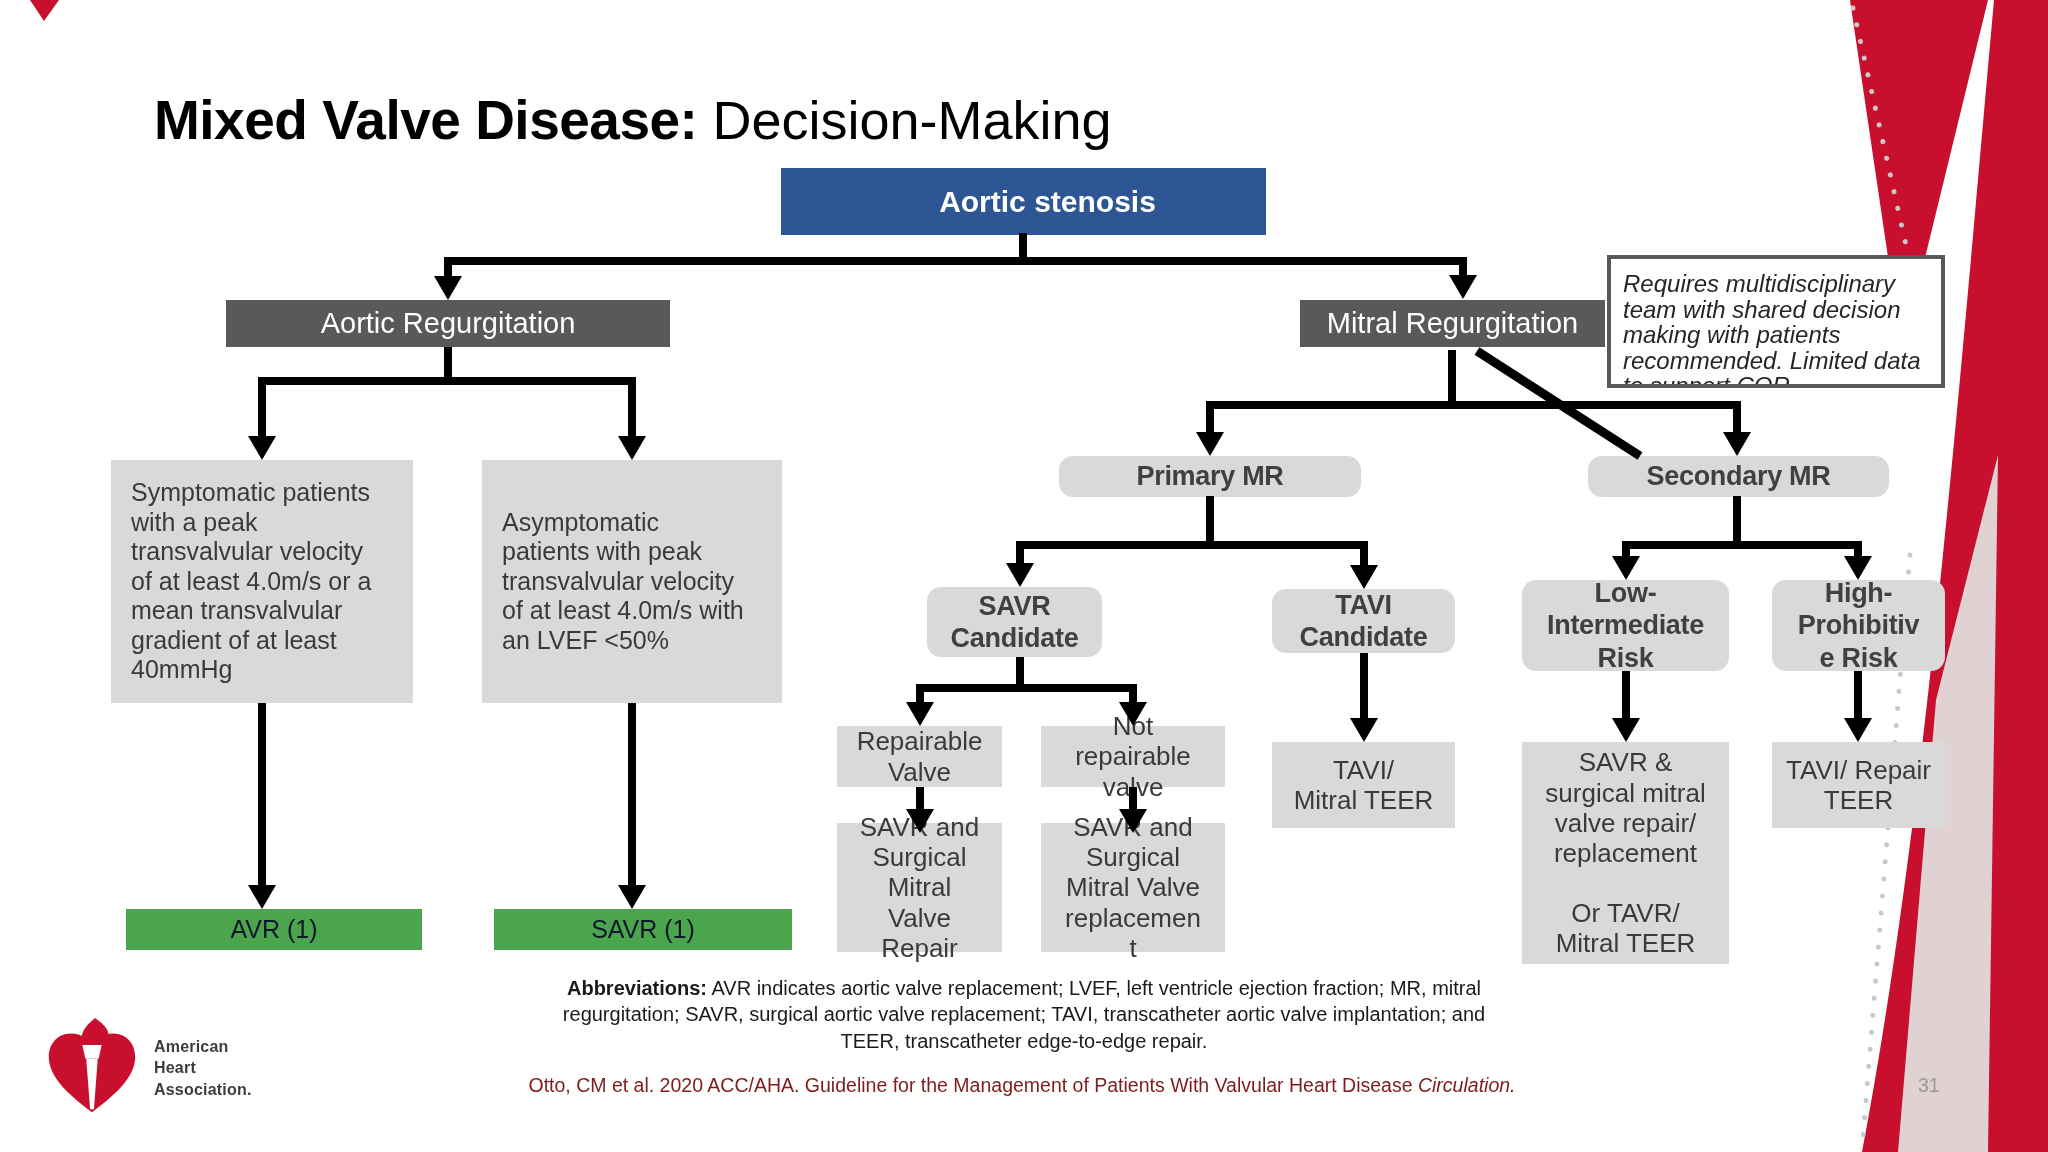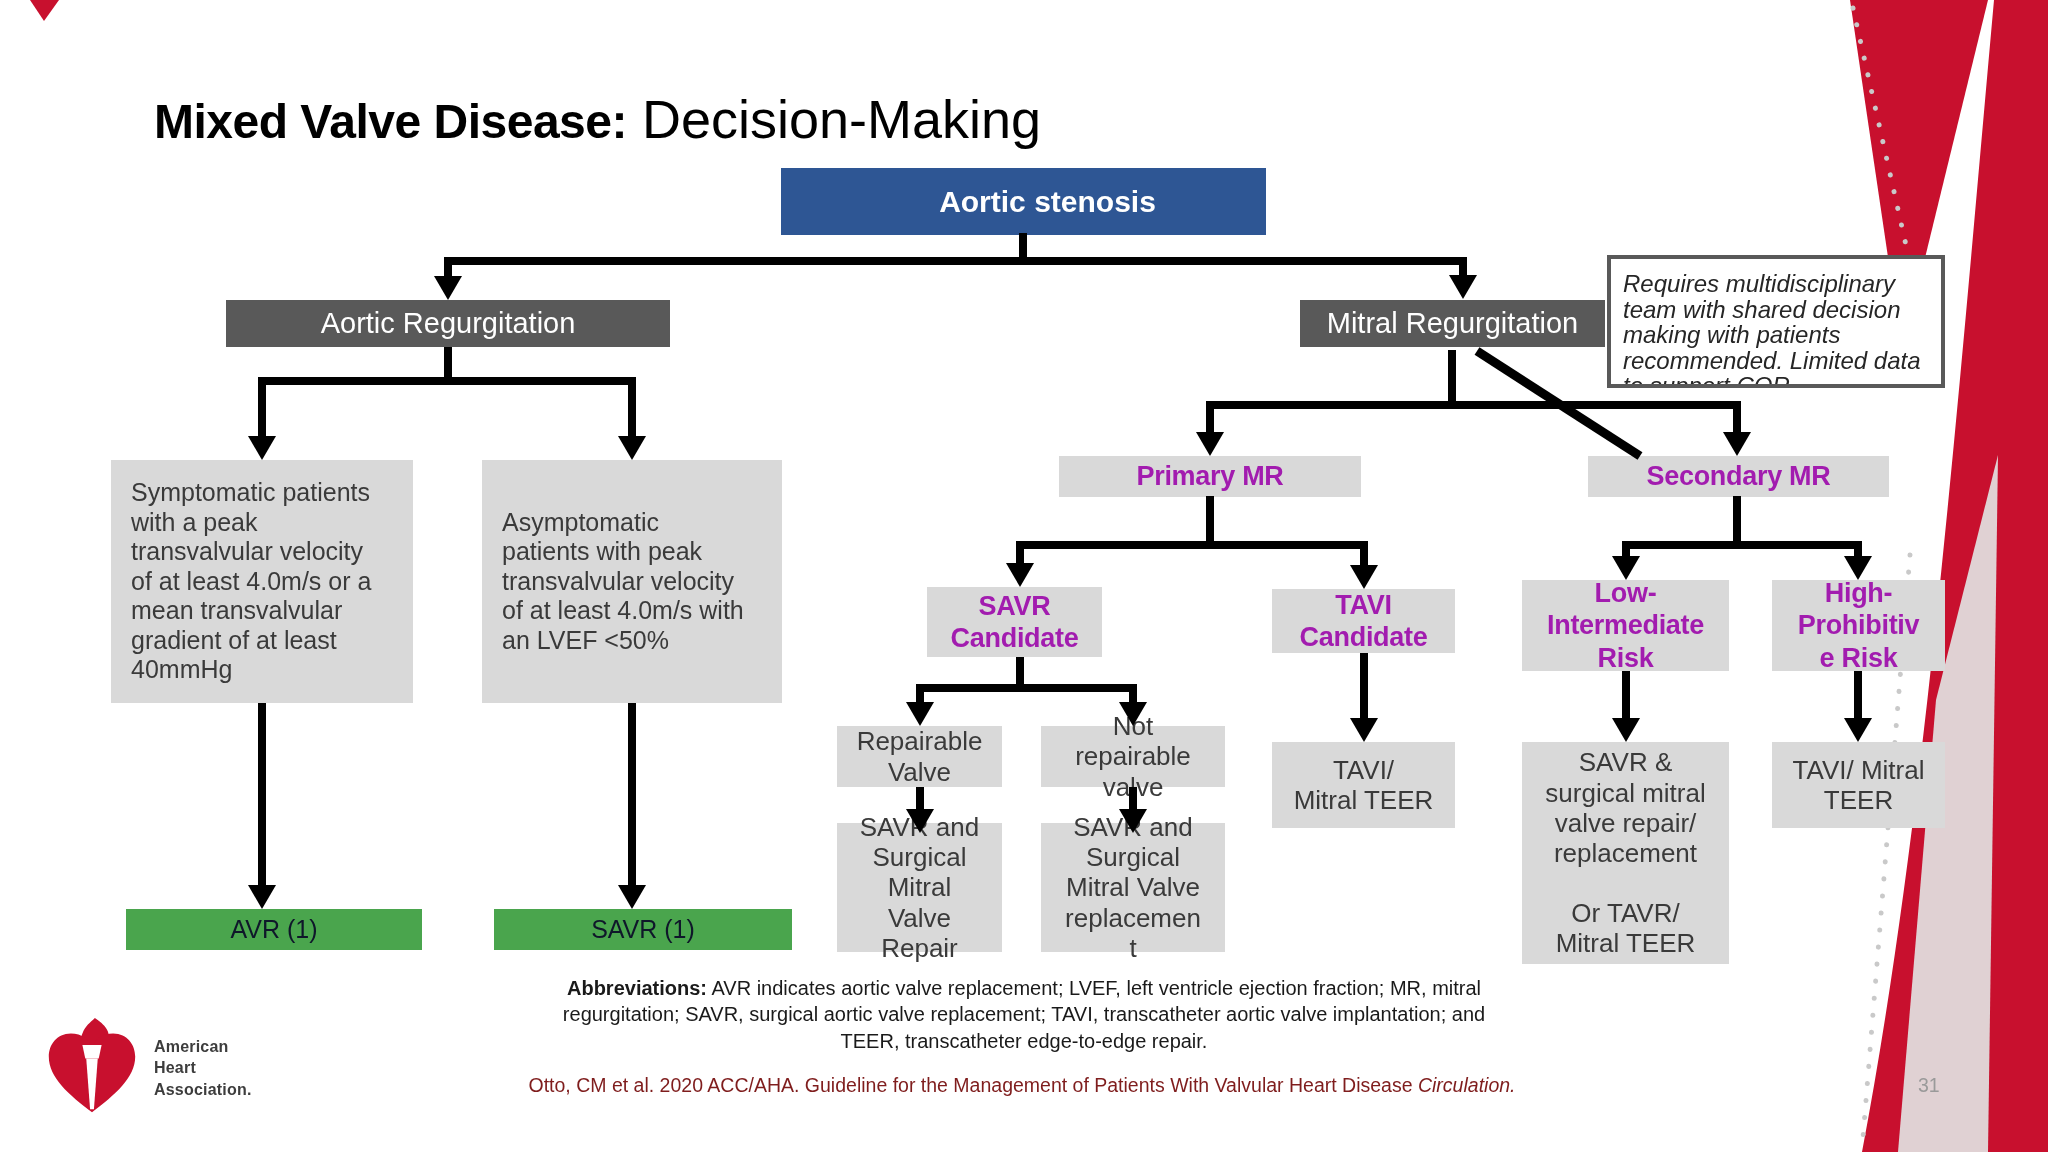--- a/index.html
+++ b/index.html
@@ -10,32 +10,32 @@
   svg.layer{position:absolute;left:0;top:0;pointer-events:none;}
   #deco{z-index:0;}
   #connectors{z-index:5;}
   .box{
     position:absolute;display:flex;align-items:center;justify-content:center;
     text-align:center;white-space:pre-line;z-index:2;box-sizing:border-box;
   }
   .blue{background:#2e5694;color:#ffffff;font-weight:bold;font-size:30px;}
   .dark{background:#595959;color:#ffffff;font-size:29px;}
   .gray{background:#d9d9d9;color:#3a3a3a;font-size:26px;line-height:1.16;}
-  .graybold{background:#d9d9d9;color:#a21caf;font-weight:bold;font-size:27px;line-height:1.2;letter-spacing:-0.3px;}
+  .graybold{background:#d9d9d9;color:#404040;font-weight:bold;font-size:27px;line-height:1.2;letter-spacing:-0.3px;border-radius:14px;}
   .green{background:#4aa54d;color:#0f172a;font-size:25px;margin-left:11px;}
   .desc{background:#d9d9d9;color:#3a3a3a;font-size:25px;line-height:1.18;
     justify-content:flex-start;text-align:left;padding:0 20px;}
   #note-box{
     position:absolute;left:1607px;top:255px;width:338px;height:133px;z-index:4;
     background:#ffffff;border:4px solid #595959;box-sizing:border-box;
     font-style:italic;font-size:24px;line-height:25.5px;color:#262626;
     padding:12px 12px 0 12px;overflow:hidden;white-space:pre-line;text-align:left;
   }
   #page-title{position:absolute;left:154px;top:88px;z-index:2;color:#000;white-space:nowrap;}
-  #page-title .t1{font-size:48px;font-weight:700;letter-spacing:-0.5px;}
+  #page-title .t1{font-size:55px;font-weight:700;letter-spacing:-0.5px;}
   #page-title .t2{font-size:54px;font-weight:400;}
   #abbrev{
     position:absolute;left:544px;top:975px;width:960px;z-index:2;
     text-align:center;font-size:20px;line-height:1.32;color:#1a1a1a;
   }
   #abbrev .lead{font-weight:bold;margin-top:25px;}
   #citation{
     position:absolute;left:300px;top:1074px;width:1444px;z-index:2;
     text-align:center;font-size:19.5px;color:#7f1d1d;
   }
@@ -122,21 +122,21 @@
 
   <div class="box gray" style="left:1272px;top:742px;width:183px;height:86px;">TAVI/
 Mitral TEER</div>
   <div class="box gray" style="left:1522px;top:742px;width:207px;height:222px;">SAVR &amp;
 surgical mitral
 valve repair/
 replacement
 
 Or TAVR/
 Mitral TEER</div>
-  <div class="box gray" style="left:1772px;top:742px;width:173px;height:86px;">TAVI/ Mitral
+  <div class="box gray" style="left:1772px;top:742px;width:173px;height:86px;">TAVI/ Repair
 TEER</div>
 
   <svg id="connectors" class="layer" width="2048" height="1152" viewBox="0 0 2048 1152">
     <g stroke="#000000" stroke-width="8" fill="none">
       <line x1="1023" y1="233" x2="1023" y2="261"></line>
       <line x1="444" y1="261" x2="1467" y2="261"></line>
       <line x1="448" y1="261" x2="448" y2="279"></line>
       <line x1="1463" y1="261" x2="1463" y2="278"></line>
       <line x1="448" y1="347" x2="448" y2="381"></line>
       <line x1="258" y1="381" x2="636" y2="381"></line>

